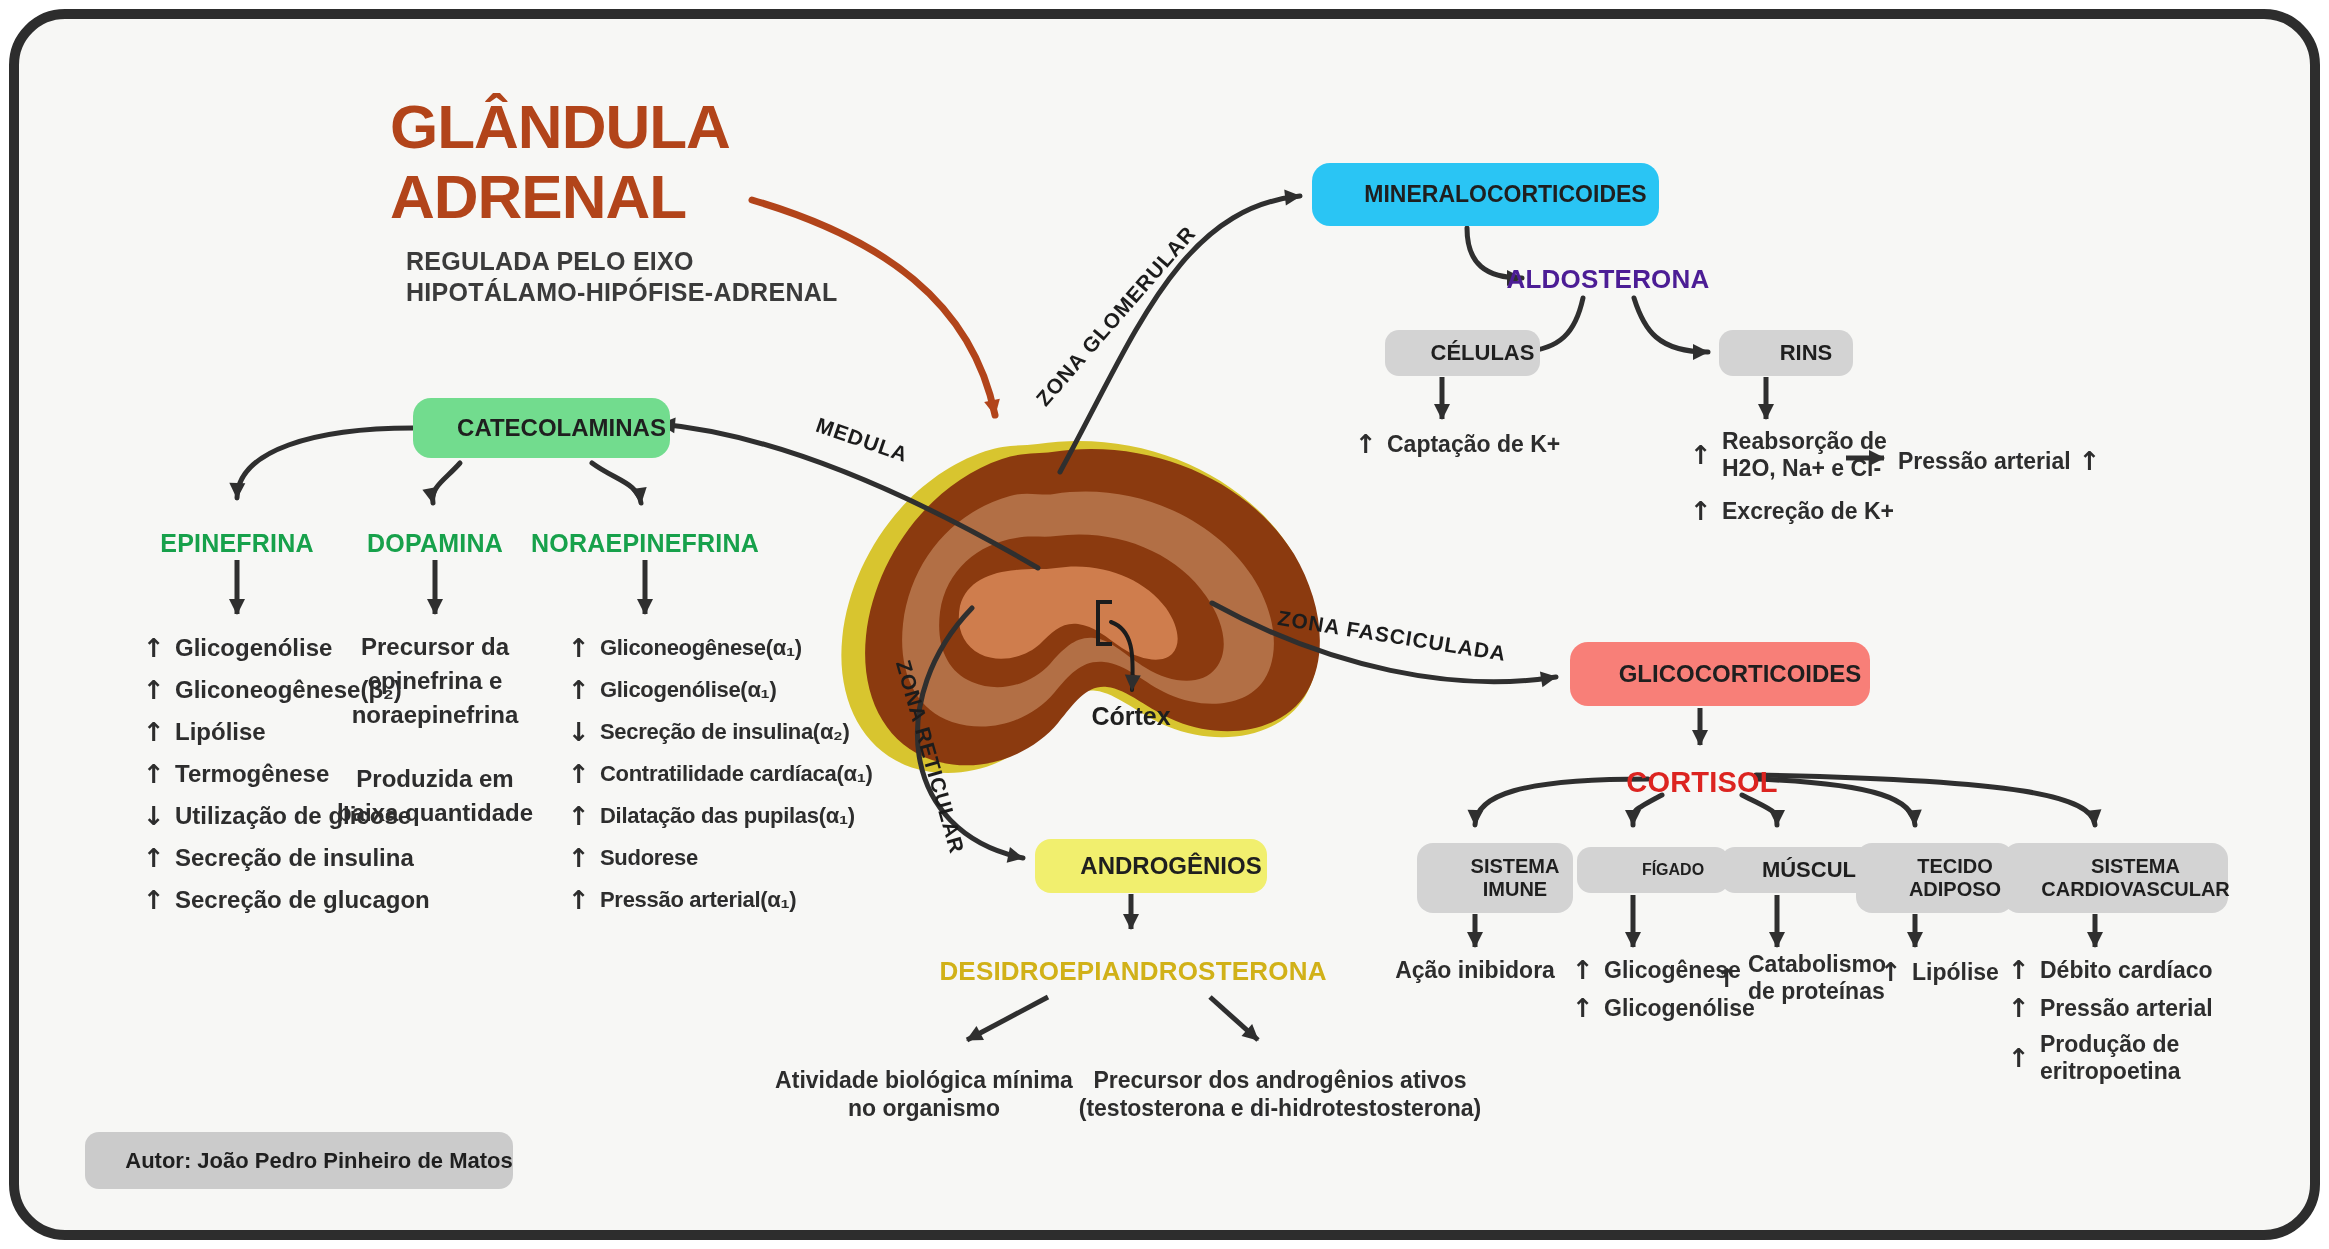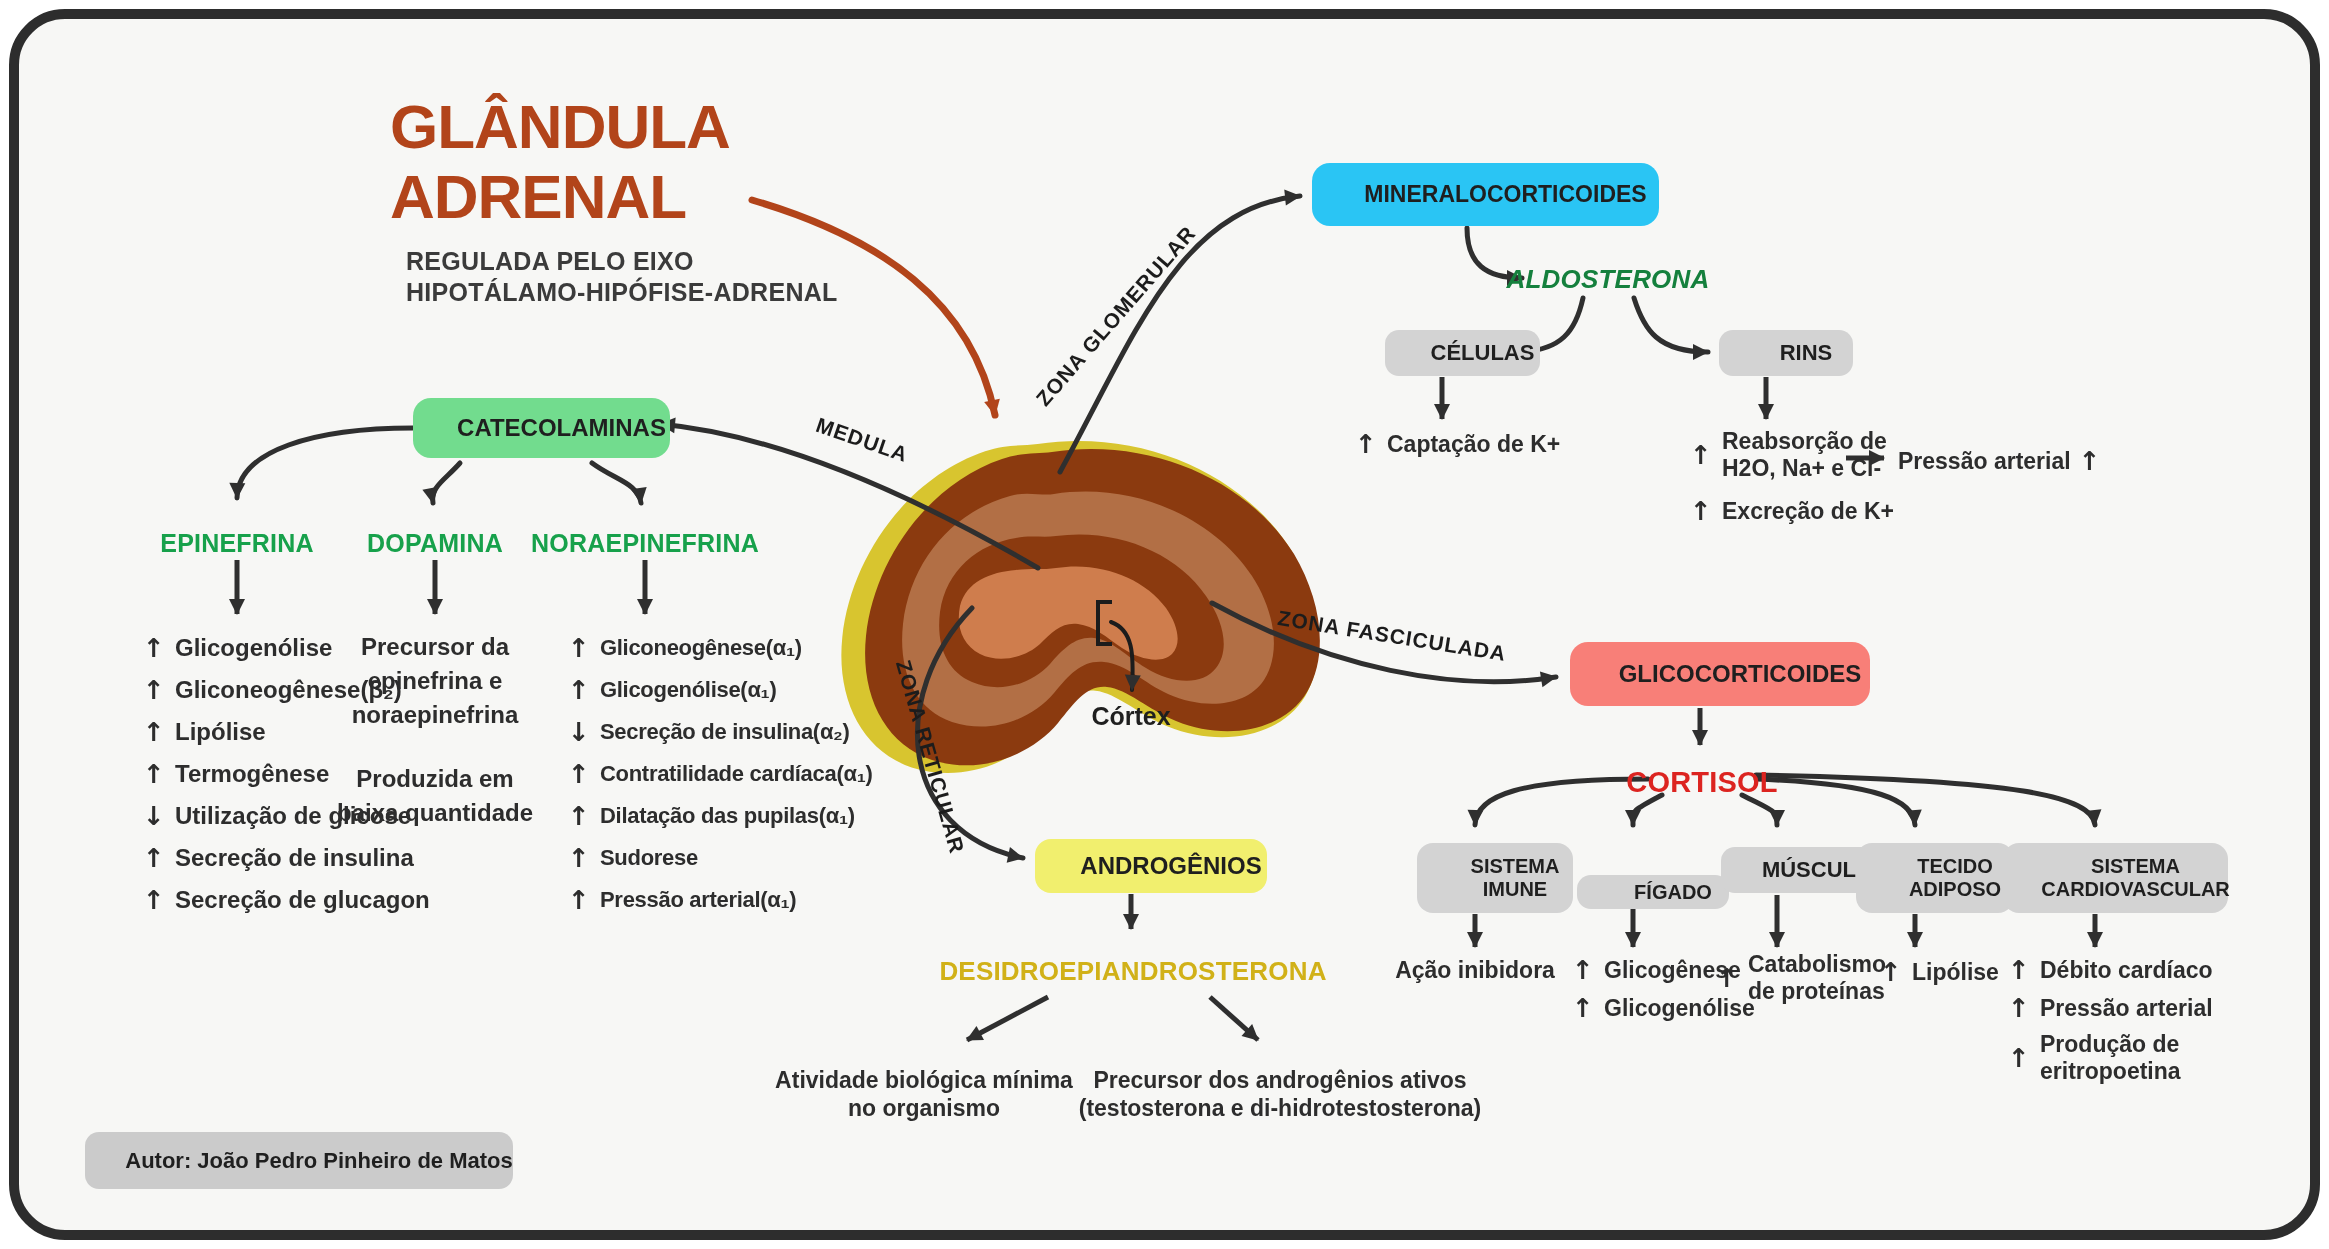--- a/index.html
+++ b/index.html
@@ -10,21 +10,21 @@
   #art{position:absolute;left:0;top:0;}
   .abs{position:absolute;white-space:nowrap;}
   .ctr{transform:translateX(-50%);text-align:center;}
   .rot{transform-origin:center;white-space:nowrap;}
   .box{position:absolute;display:flex;align-items:center;justify-content:center;
        font-weight:800;color:#1f1f1f;text-align:center;line-height:1.15;padding-left:40px;}
   .r18{border-radius:18px;} .r14{border-radius:14px;} .r16{border-radius:16px;}
   .green-bg{background:#72dc8e;} .cyan-bg{background:#2ac5f4;} .salmon-bg{background:#f87f78;}
   .yellow-bg{background:#f1ef6e;} .gray-bg{background:#d3d3d3;}
   .hdr{font-weight:800;letter-spacing:.2px;}
-  .green-t{color:#17a14b;} .blue-t{color:#15803d;font-style:italic;} .red-t{color:#dc2420;} .gold-t{color:#d1b118;}
+  .green-t{color:#17a14b;} .blue-t{color:#4c1d95;} .red-t{color:#dc2420;} .gold-t{color:#d1b118;}
   .rust-t{color:#b2441a;}
   .list .row{display:flex;align-items:center;height:42px;font-size:24px;font-weight:700;color:#2d2d2d;}
   .list.small .row{font-size:22px;letter-spacing:-.3px;}
   .ar{display:inline-block;width:32px;flex:0 0 32px;font-size:26px;font-weight:700;
       font-family:"DejaVu Sans",sans-serif;color:#2d2d2d;}
   .ar.trail{width:auto;flex:0 0 auto;margin-left:8px;}
   .fx{display:flex;align-items:center;font-size:23px;font-weight:700;color:#2d2d2d;}
   .fx .lines{line-height:27px;white-space:nowrap;}
   .note{font-size:23px;font-weight:700;color:#2d2d2d;line-height:28px;text-align:center;}
   .zone{font-size:21px;font-weight:700;letter-spacing:1px;color:#1c1c1c;}
@@ -209,21 +209,21 @@
 
   <div class="box salmon-bg r18" style="left:1570px;top:642px;width:260px;height:64px;font-size:24px;">GLICOCORTICOIDES</div>
   <div class="abs ctr hdr red-t" style="left:1702px;top:766px;font-size:29px;">CORTISOL</div>
 
   <div class="box gray-bg r16" style="left:1417px;top:843px;width:116px;height:70px;font-size:20px;">
     <span>
       <div>SISTEMA</div>
       <div>IMUNE</div>
     </span>
   </div>
-  <div class="box gray-bg r14" style="left:1577px;top:847px;width:112px;height:34px;font-size:20px;margin-top:28px;">FÍGADO</div>
+  <div class="box gray-bg r14" style="left:1577px;top:847px;width:112px;height:46px;font-size:16px;">FÍGADO</div>
   <div class="box gray-bg r14" style="left:1721px;top:847px;width:113px;height:46px;font-size:22px;">MÚSCULO</div>
   <div class="box gray-bg r16" style="left:1856px;top:843px;width:118px;height:70px;font-size:20px;">
     <span>
       <div>TECIDO</div>
       <div>ADIPOSO</div>
     </span>
   </div>
   <div class="box gray-bg r16" style="left:2003px;top:843px;width:185px;height:70px;font-size:20px;">
     <span>
       <div>SISTEMA</div>

